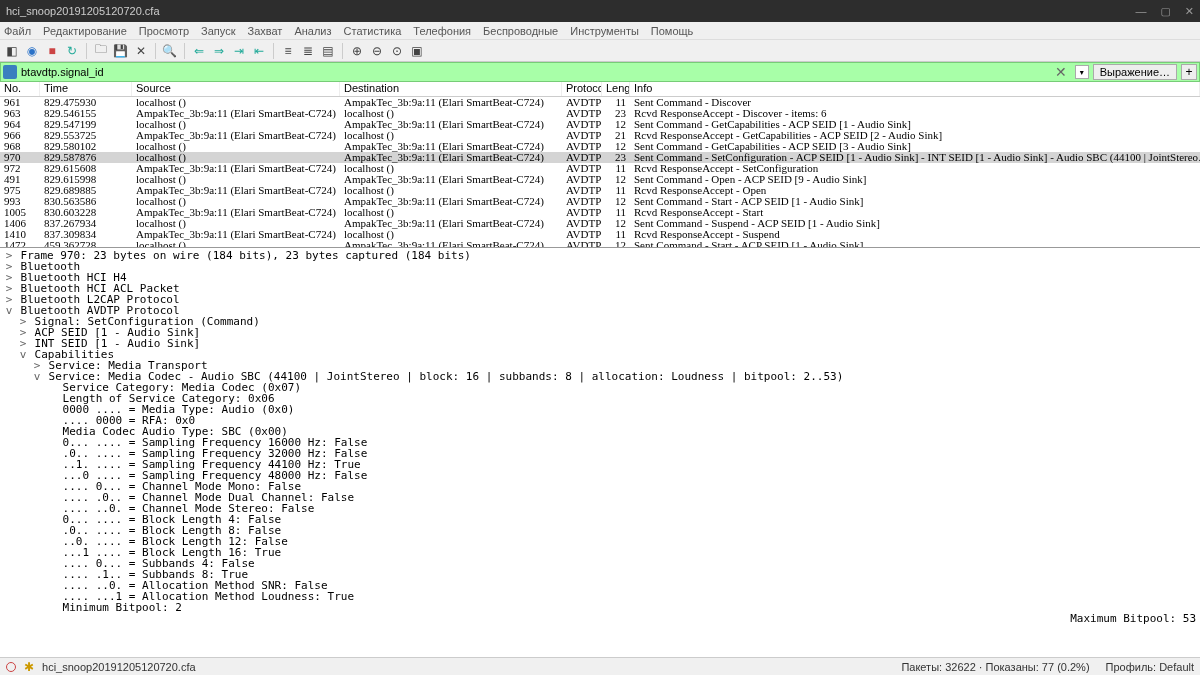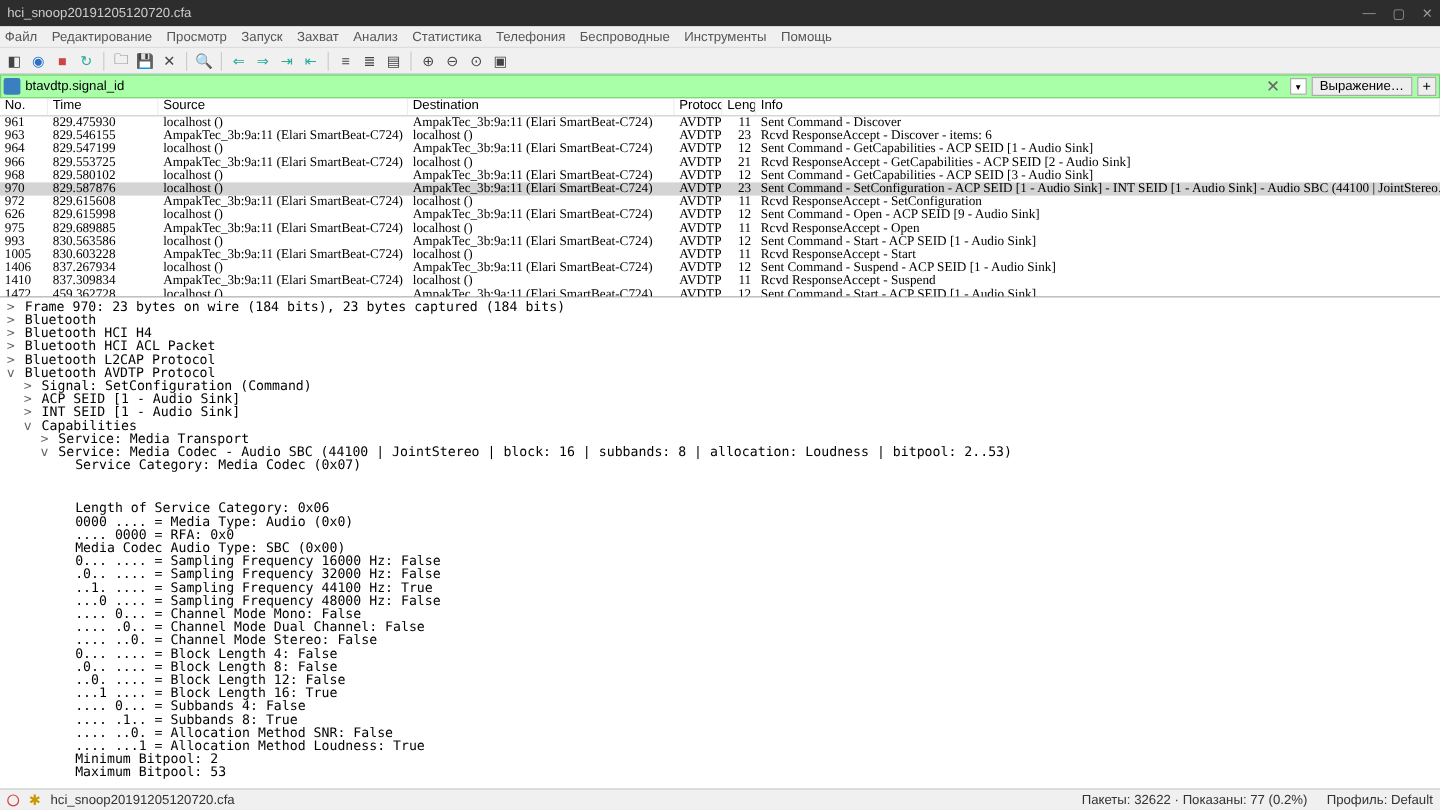--- a/index.html
+++ b/index.html
@@ -172,21 +172,21 @@
       <div class="prow">
         <div class="c-no">972</div>
         <div class="c-time">829.615608</div>
         <div class="c-src">AmpakTec_3b:9a:11 (Elari SmartBeat-C724)</div>
         <div class="c-dst">localhost ()</div>
         <div class="c-prot">AVDTP</div>
         <div class="c-len">11</div>
         <div class="c-info">Rcvd ResponseAccept - SetConfiguration</div>
       </div>
       <div class="prow">
-        <div class="c-no">626</div>
+        <div class="c-no">491</div>
         <div class="c-time">829.615998</div>
         <div class="c-src">localhost ()</div>
         <div class="c-dst">AmpakTec_3b:9a:11 (Elari SmartBeat-C724)</div>
         <div class="c-prot">AVDTP</div>
         <div class="c-len">12</div>
         <div class="c-info">Sent Command - Open - ACP SEID [9 - Audio Sink]</div>
       </div>
       <div class="prow">
         <div class="c-no">975</div>
         <div class="c-time">829.689885</div>
@@ -251,41 +251,41 @@
     <div class="tn" style="padding-left: 0px;"><span class="exp">&gt;</span> Bluetooth HCI ACL Packet</div>
     <div class="tn" style="padding-left: 0px;"><span class="exp">&gt;</span> Bluetooth L2CAP Protocol</div>
     <div class="tn" style="padding-left: 0px;"><span class="exp">v</span> Bluetooth AVDTP Protocol</div>
     <div class="tn" style="padding-left: 14px;"><span class="exp">&gt;</span> Signal: SetConfiguration (Command)</div>
     <div class="tn" style="padding-left: 14px;"><span class="exp">&gt;</span> ACP SEID [1 - Audio Sink]</div>
     <div class="tn" style="padding-left: 14px;"><span class="exp">&gt;</span> INT SEID [1 - Audio Sink]</div>
     <div class="tn" style="padding-left: 14px;"><span class="exp">v</span> Capabilities</div>
     <div class="tn" style="padding-left: 28px;"><span class="exp">&gt;</span> Service: Media Transport</div>
     <div class="tn" style="padding-left: 28px;"><span class="exp">v</span> Service: Media Codec - Audio SBC (44100 | JointStereo | block: 16 | subbands: 8 | allocation: Loudness | bitpool: 2..53)</div>
     <div class="tn" style="padding-left: 42px;"><span class="exp"> </span> Service Category: Media Codec (0x07)</div>
-    <div class="tn" style="padding-left: 42px; margin-top: 25px;"><span class="exp"> </span> Length of Service Category: 0x06</div>
+    <div class="tn" style="padding-left: 42px;"><span class="exp"> </span> Length of Service Category: 0x06</div>
     <div class="tn" style="padding-left: 42px;"><span class="exp"> </span> 0000 .... = Media Type: Audio (0x0)</div>
     <div class="tn" style="padding-left: 42px;"><span class="exp"> </span> .... 0000 = RFA: 0x0</div>
     <div class="tn" style="padding-left: 42px;"><span class="exp"> </span> Media Codec Audio Type: SBC (0x00)</div>
     <div class="tn" style="padding-left: 42px;"><span class="exp"> </span> 0... .... = Sampling Frequency 16000 Hz: False</div>
     <div class="tn" style="padding-left: 42px;"><span class="exp"> </span> .0.. .... = Sampling Frequency 32000 Hz: False</div>
     <div class="tn" style="padding-left: 42px;"><span class="exp"> </span> ..1. .... = Sampling Frequency 44100 Hz: True</div>
     <div class="tn" style="padding-left: 42px;"><span class="exp"> </span> ...0 .... = Sampling Frequency 48000 Hz: False</div>
     <div class="tn" style="padding-left: 42px;"><span class="exp"> </span> .... 0... = Channel Mode Mono: False</div>
     <div class="tn" style="padding-left: 42px;"><span class="exp"> </span> .... .0.. = Channel Mode Dual Channel: False</div>
     <div class="tn" style="padding-left: 42px;"><span class="exp"> </span> .... ..0. = Channel Mode Stereo: False</div>
     <div class="tn" style="padding-left: 42px;"><span class="exp"> </span> 0... .... = Block Length 4: False</div>
     <div class="tn" style="padding-left: 42px;"><span class="exp"> </span> .0.. .... = Block Length 8: False</div>
     <div class="tn" style="padding-left: 42px;"><span class="exp"> </span> ..0. .... = Block Length 12: False</div>
     <div class="tn" style="padding-left: 42px;"><span class="exp"> </span> ...1 .... = Block Length 16: True</div>
     <div class="tn" style="padding-left: 42px;"><span class="exp"> </span> .... 0... = Subbands 4: False</div>
     <div class="tn" style="padding-left: 42px;"><span class="exp"> </span> .... .1.. = Subbands 8: True</div>
     <div class="tn" style="padding-left: 42px;"><span class="exp"> </span> .... ..0. = Allocation Method SNR: False</div>
     <div class="tn" style="padding-left: 42px;"><span class="exp"> </span> .... ...1 = Allocation Method Loudness: True</div>
     <div class="tn" style="padding-left: 42px;"><span class="exp"> </span> Minimum Bitpool: 2</div>
-    <div class="tn" style="padding-left: 42px;"><span class="exp"> </span> Maximum Bitpool: 53</div>
+    <div class="tn" style="padding-left: 42px; text-align: right;"><span class="exp"> </span> Maximum Bitpool: 53</div>
   </div>
 
 <div class="statusbar">
   <div class="sl">
     <span class="dot"></span>
     <span class="gear">✱</span>
     <span>hci_snoop20191205120720.cfa</span>
   </div>
   <div class="sr">
     <span>Пакеты: 32622 · Показаны: 77 (0.2%)</span>

